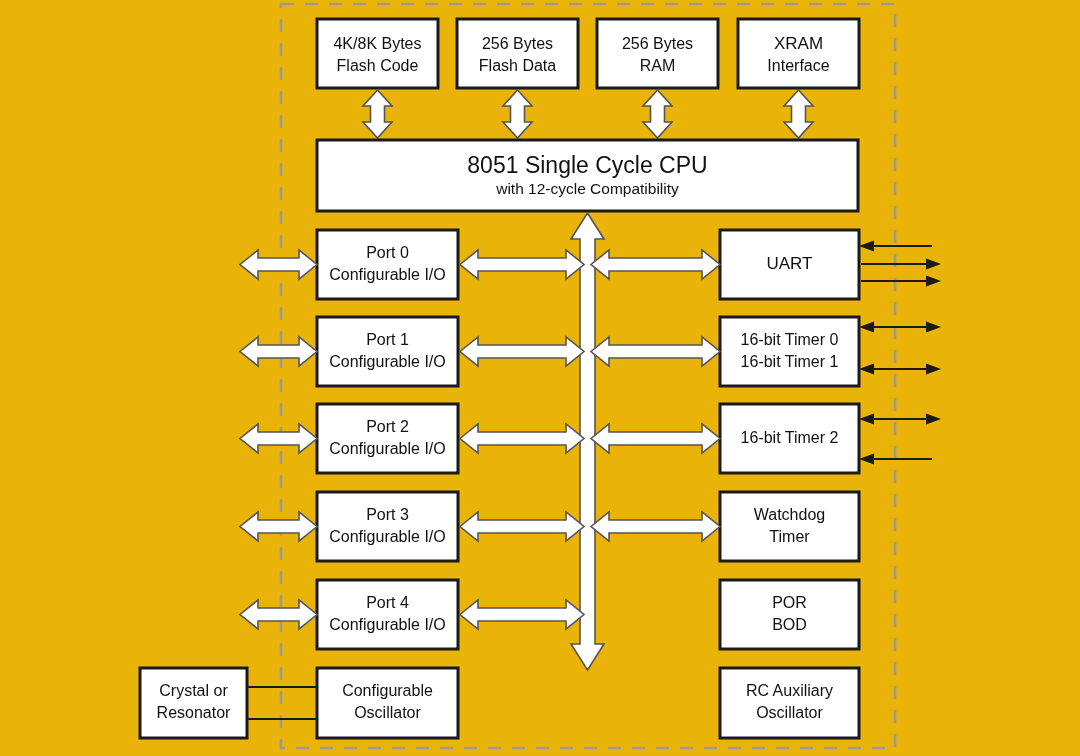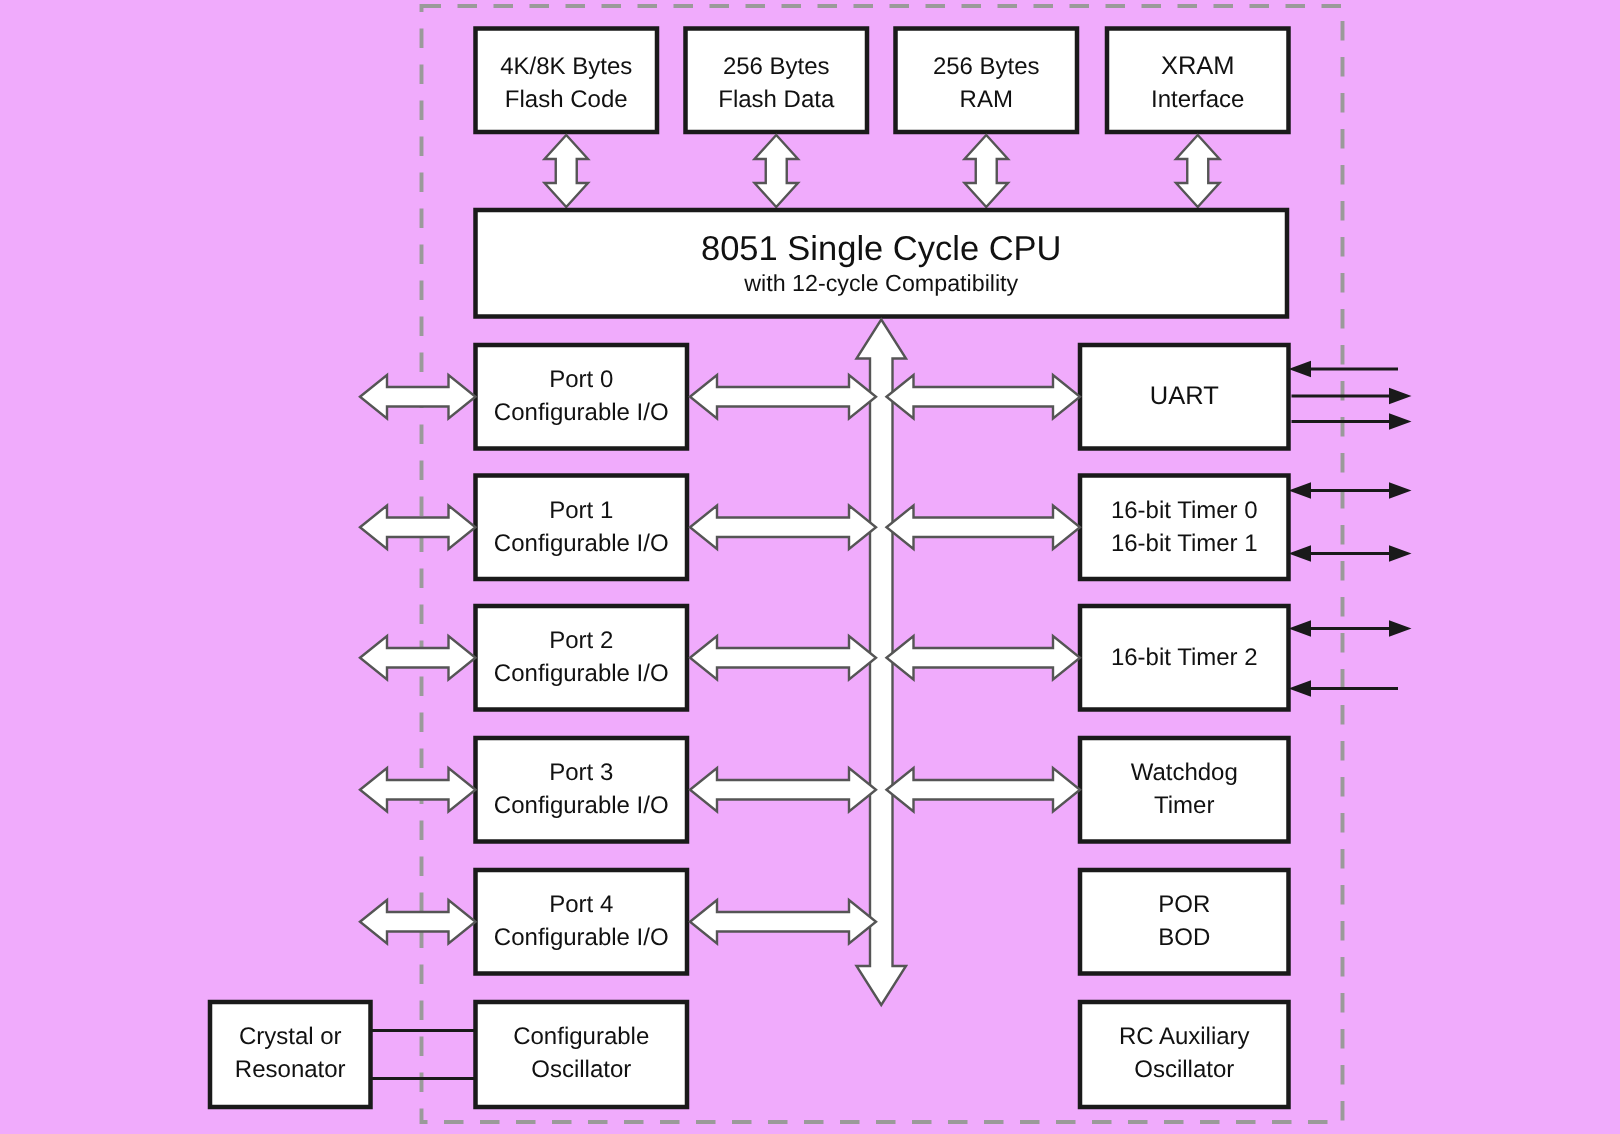--- a/index.html
+++ b/index.html
@@ -9,21 +9,21 @@
     background: #ffffff;
   }
   body {
     font-family: "Liberation Sans", sans-serif;
     -webkit-font-smoothing: antialiased;
   }
   #canvas {
     position: relative;
     width: 1080px;
     height: 756px;
-    background: #f0abfc;
+    background: #eab308;
     overflow: hidden;
   }
   svg#diagram {
     position: absolute;
     left: 0;
     top: 0;
     width: 1080px;
     height: 756px;
   }
   

